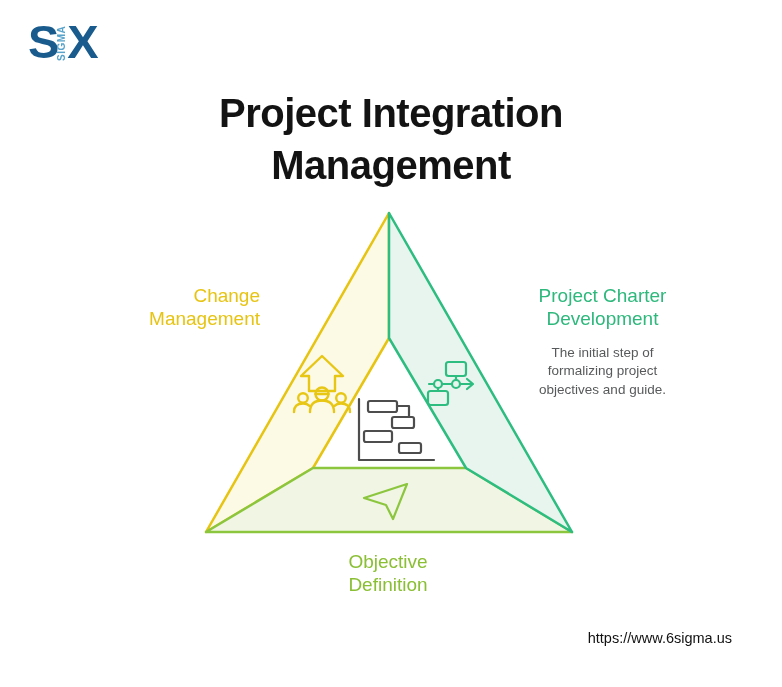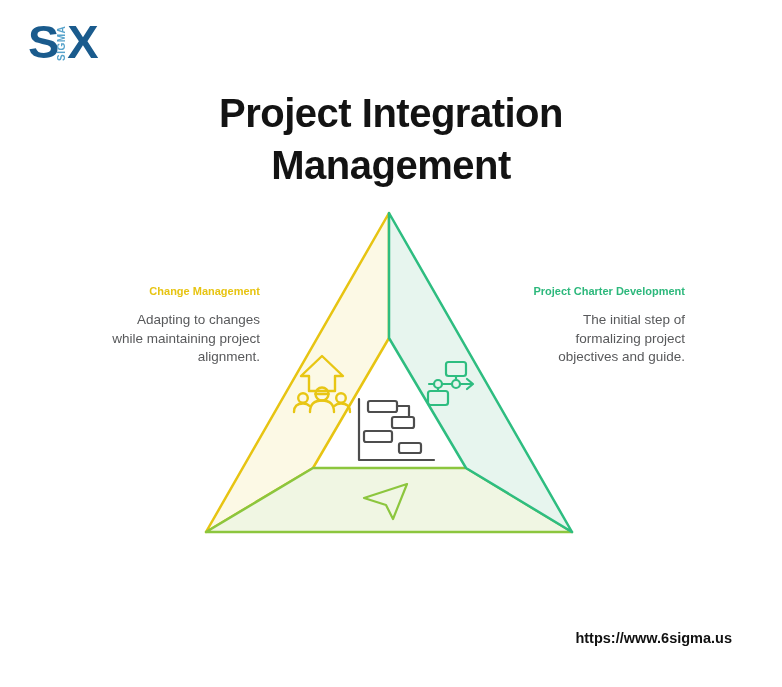--- a/index.html
+++ b/index.html
@@ -41,37 +41,37 @@
     line-height:1.3;letter-spacing:-0.5px;
   }
 
   
   .diagram-svg{position:absolute;left:0;top:0;}
 
   
   .label{position:absolute;}
   .label h3{
     margin:0 0 13px 0;
-    font-size:11px;font-weight:bold;line-height:1.2;
+    font-size:19px;font-weight:normal;line-height:1.2;
   }
   .label p{
     margin:0;
     font-size:13.5px;line-height:1.38;color:#58595b;
   }
   .label-change{top:285px;right:522px;width:150px;text-align:right;}
   .label-change h3{color:#e7c412;}
-  .label-charter{top:285px;left:520px;width:165px;text-align:right;}
+  .label-charter{top:285px;left:520px;width:165px;text-align:center;}
   .label-charter h3{color:#2db87c;}
   .label-objective{top:551px;left:293px;width:190px;text-align:center;}
   .label-objective h3{color:#8abf33;max-width:130px;margin-left:auto;margin-right:auto;}
 
   
   .footer-url{
     position:absolute;top:630px;right:50px;
-    font-size:14.5px;font-weight:bold;color:#111;
+    font-size:14.5px;font-weight:normal;color:#111;
     text-decoration:none;
   }
 </style>
 </head>
 <body>
 
 <div class="canvas">
 
   <div class="logo">
     <span class="big">S</span>
@@ -120,26 +120,26 @@
       <rect x="399" y="443" width="22" height="10" rx="2"></rect>
     </g>
 
     <g fill="none" stroke="#8cc63e" stroke-width="2.2" stroke-linejoin="round" stroke-linecap="round">
       <path d="M407,484 L364,498 L386,505 L393,519 Z"></path>
     </g>
   </svg>
 
   <div class="label label-change">
     <h3>Change Management</h3>
-    <p>Adapting to changes while maintaining project alignment.</p>
   </div>
 
   <div class="label label-charter">
     <h3>Project Charter Development</h3>
     <p>The initial step of formalizing project objectives and guide.</p>
   </div>
 
   <div class="label label-objective">
+    <h3>Objective Definition</h3>
   </div>
 
   <a href="#" class="footer-url">https://www.6sigma.us</a>
 
 </div>
 
 </body></html>

